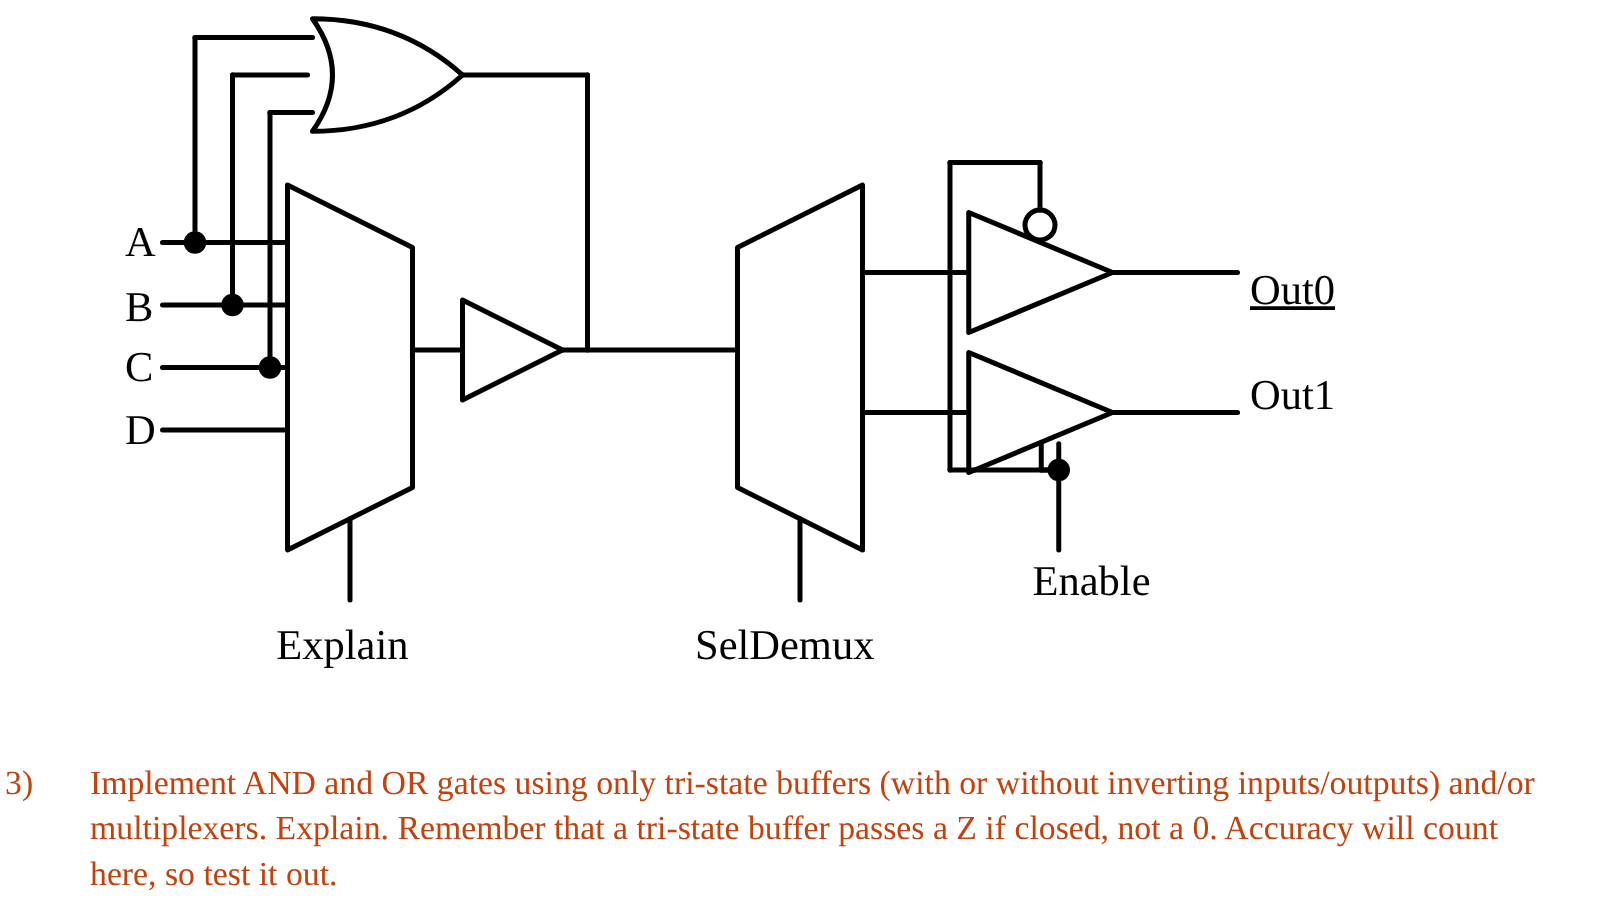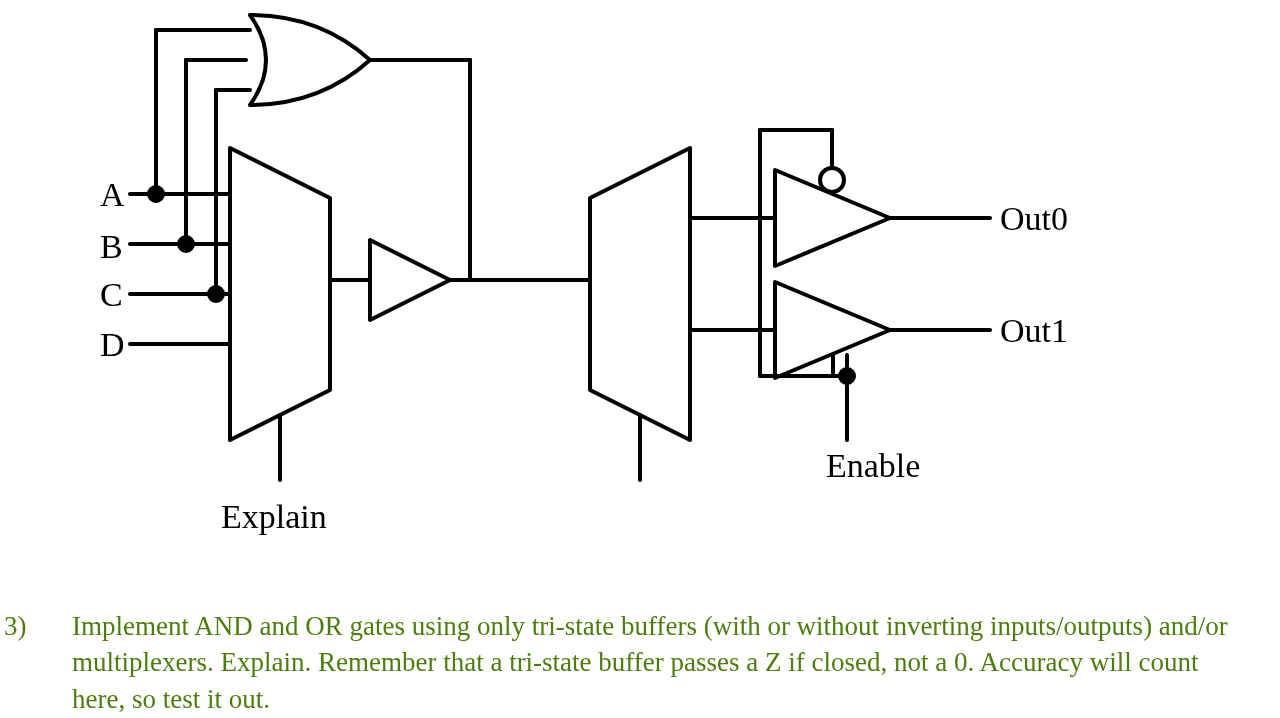--- a/index.html
+++ b/index.html
@@ -1,19 +1,19 @@
 <!DOCTYPE html>
 <html><head>
 <meta charset="utf-8">
 <style>
   html,body{margin:0;padding:0;background:#fff;font-family:"Times New Roman",Times,serif;}
   .page{position:relative;width:1280px;height:718px;}
   svg{position:absolute;left:0;top:0;}
   .lbl{position:absolute;font-size:34px;color:#000;line-height:1;}
-  .question{position:absolute;left:38px;right:40px;top:608px;font-size:27px;color:#4d7c0f;line-height:1.35;}
+  .question{position:absolute;left:38px;right:40px;top:608px;font-size:27px;color:#c2410c;line-height:1.35;}
   .qnum{display:inline-block;width:34px;}
   .qbody{display:inline;}
   .qtext{margin-left:34px;text-indent:-34px;}
 </style>
 </head>
 <body>
 <div class="page">
 
 <svg width="1280" height="560" viewBox="0 0 1280 560">
   <g stroke="#000" stroke-width="4" fill="none" stroke-linejoin="round" stroke-linecap="round">
@@ -79,24 +79,25 @@
     <line x1="890" y1="330" x2="990" y2="330"></line>
 
   </g>
 </svg>
 
 <div class="lbl" style="left:100px;top:178px;">A</div>
 <div class="lbl" style="left:100px;top:230px;">B</div>
 <div class="lbl" style="left:100px;top:278px;">C</div>
 <div class="lbl" style="left:100px;top:328px;">D</div>
 
-<div class="lbl" style="left:1000px;top:202px;">Out0</div>
-<div class="lbl" style="left:1000px;top:314px;">Out1</div>
+<div class="lbl" style="left:1000px;top:216px;text-decoration:underline;">Out0</div>
+<div class="lbl" style="left:1000px;top:300px;">Out1</div>
 
 <div class="lbl" style="left:221px;top:500px;">Explain</div>
+<div class="lbl" style="left:556px;top:500px;">SelDemux</div>
 <div class="lbl" style="left:826px;top:424px;margin-top:25px;">Enable</div>
 
 <div class="question">
   <div class="qtext">
     <span class="qnum">3)</span><span class="qbody">Implement AND and OR gates using only tri-state buffers (with or without inverting inputs/outputs) and/or multiplexers.  Explain.  Remember that a tri-state buffer passes a Z if closed, not a 0.  Accuracy will count here, so test it out.</span>
   </div>
 </div>
 
 </div>
 

